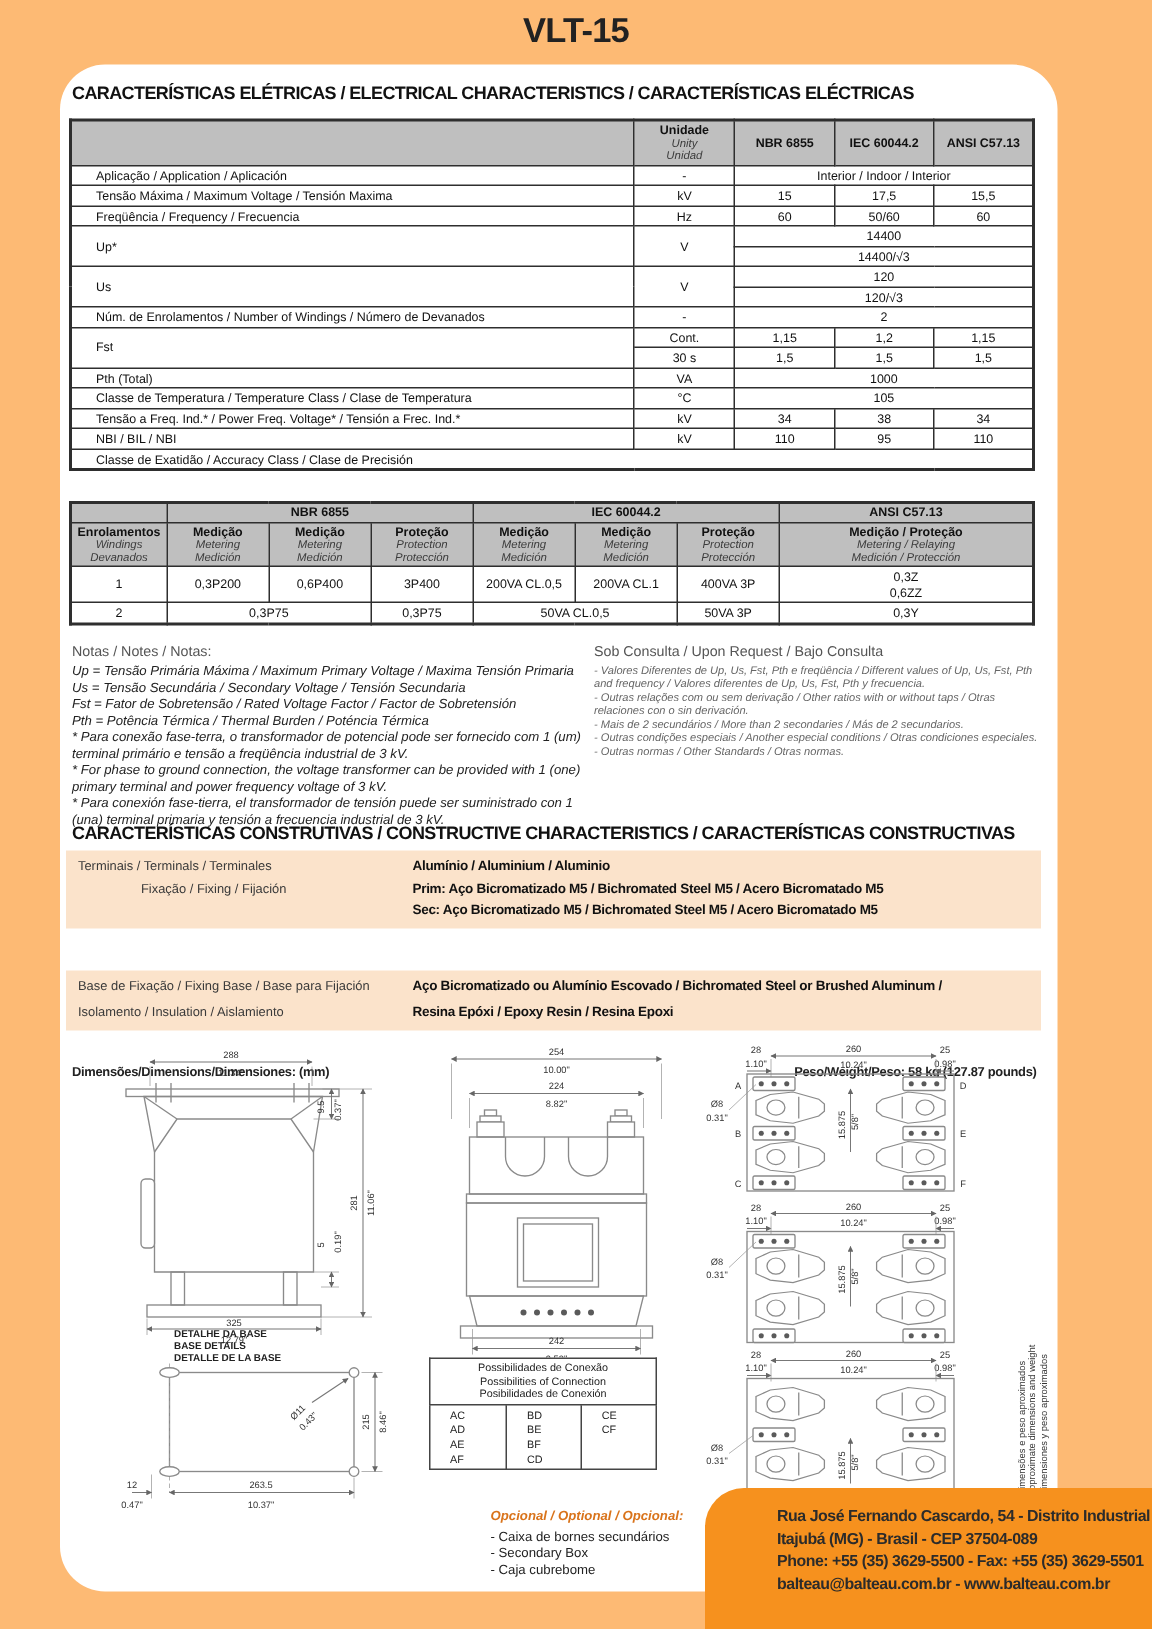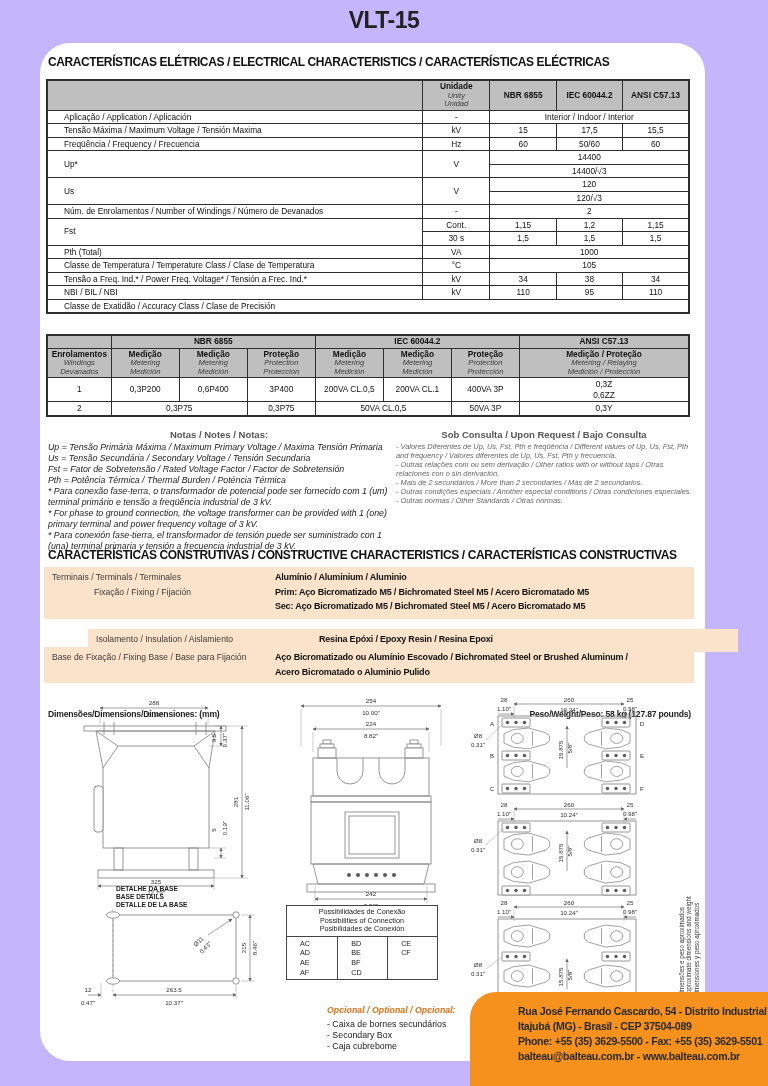--- a/index.html
+++ b/index.html
@@ -1,30 +1,30 @@
 <!DOCTYPE html>
 <html><head>
 <meta charset="utf-8">
 <style>
   html,body{margin:0;padding:0;}
   body{font-family:"Liberation Sans",sans-serif;}
-  .page{position:relative;width:768px;height:1086px;background:#c4b5fd;overflow:hidden;}
+  .page{position:relative;width:768px;height:1086px;background:#fdba74;overflow:hidden;}
   .title{position:absolute;top:7px;left:0;width:100%;text-align:center;font-size:23px;font-weight:bold;color:#222;letter-spacing:-0.5px;}
   .panel{position:absolute;left:40px;top:43px;width:665px;height:1018px;background:#fff;border-radius:30px;}
   .sec-heading{position:absolute;font-size:12px;font-weight:bold;color:#111;letter-spacing:-0.4px;white-space:nowrap;}
   
   table.spec{position:absolute;border-collapse:collapse;table-layout:fixed;border:2px solid #2e2e2e;background:#fff;}
   table.spec td{border:1px solid #2e2e2e;font-size:8.3px;color:#111;text-align:center;vertical-align:middle;padding:1px 2px;line-height:10.5px;}
   table.spec td.tl{text-align:left;padding-left:16px;}
   table.spec td.hc{background:#bfbfbf;}
   .hmain{font-weight:bold;font-size:8.3px;line-height:9.5px;}
   .hsub{font-style:italic;font-size:7.6px;color:#3c3c3c;line-height:8.6px;}
   
   .notes{position:absolute;}
-  .notes-h{font-size:9.5px;font-weight:bold;color:#555;margin-bottom:2px;text-align:center;}
+  .notes-h{font-size:9.5px;font-weight:normal;color:#555;margin-bottom:2px;}
   .nline{font-size:7.4px;font-style:italic;color:#666;line-height:9px;}
   
   .stripe{position:absolute;left:4px;width:650px;background:#fbe3cb;}
   .st-label{position:absolute;left:8px;top:3px;font-size:8.6px;color:#3a3a3a;line-height:14.5px;}
   .st-label .ind{padding-left:42px;}
   .st-values{position:absolute;left:231px;top:3px;}
   .cv1{font-size:9px;font-weight:bold;color:#111;line-height:14.5px;letter-spacing:-0.2px;white-space:nowrap;}
   
   .dim-note{position:absolute;font-size:8.6px;font-weight:bold;color:#222;letter-spacing:-0.2px;margin-top:24px;}
   svg{position:absolute;overflow:visible;}
@@ -322,21 +322,21 @@
     </div>
 
     <div class="stripe" style="top:604px;height:36px;">
       <div class="st-label">Base de Fixação / Fixing Base / Base para Fijación</div>
       <div class="st-values">
           <div class="cv1">Aço Bicromatizado ou Alumínio Escovado / Bichromated Steel or Brushed Aluminum /</div>
           <div class="cv1">Acero Bicromatado o Aluminio Pulido</div>
         </div>
     </div>
 
-    <div class="stripe" style="top:586px;height:23px;margin-left:44px;">
+    <div class="stripe" style="top:621px;height:23px;">
       <div class="st-label">Isolamento / Insulation / Aislamiento</div>
       <div class="st-values">
           <div class="cv1">Resina Epóxi / Epoxy Resin / Resina Epoxi</div>
         </div>
     </div>
 
     <div class="dim-note" style="left:8px;top:642px;">Dimensões/Dimensions/Dimensiones: (mm)</div>
     <div class="dim-note" style="right:14px;top:642px;position:absolute;">Peso/Weight/Peso: 58 kg (127.87 pounds)</div>
 
     <svg style="left:18px;top:655px;" width="195" height="200" viewBox="0 0 195 200">

